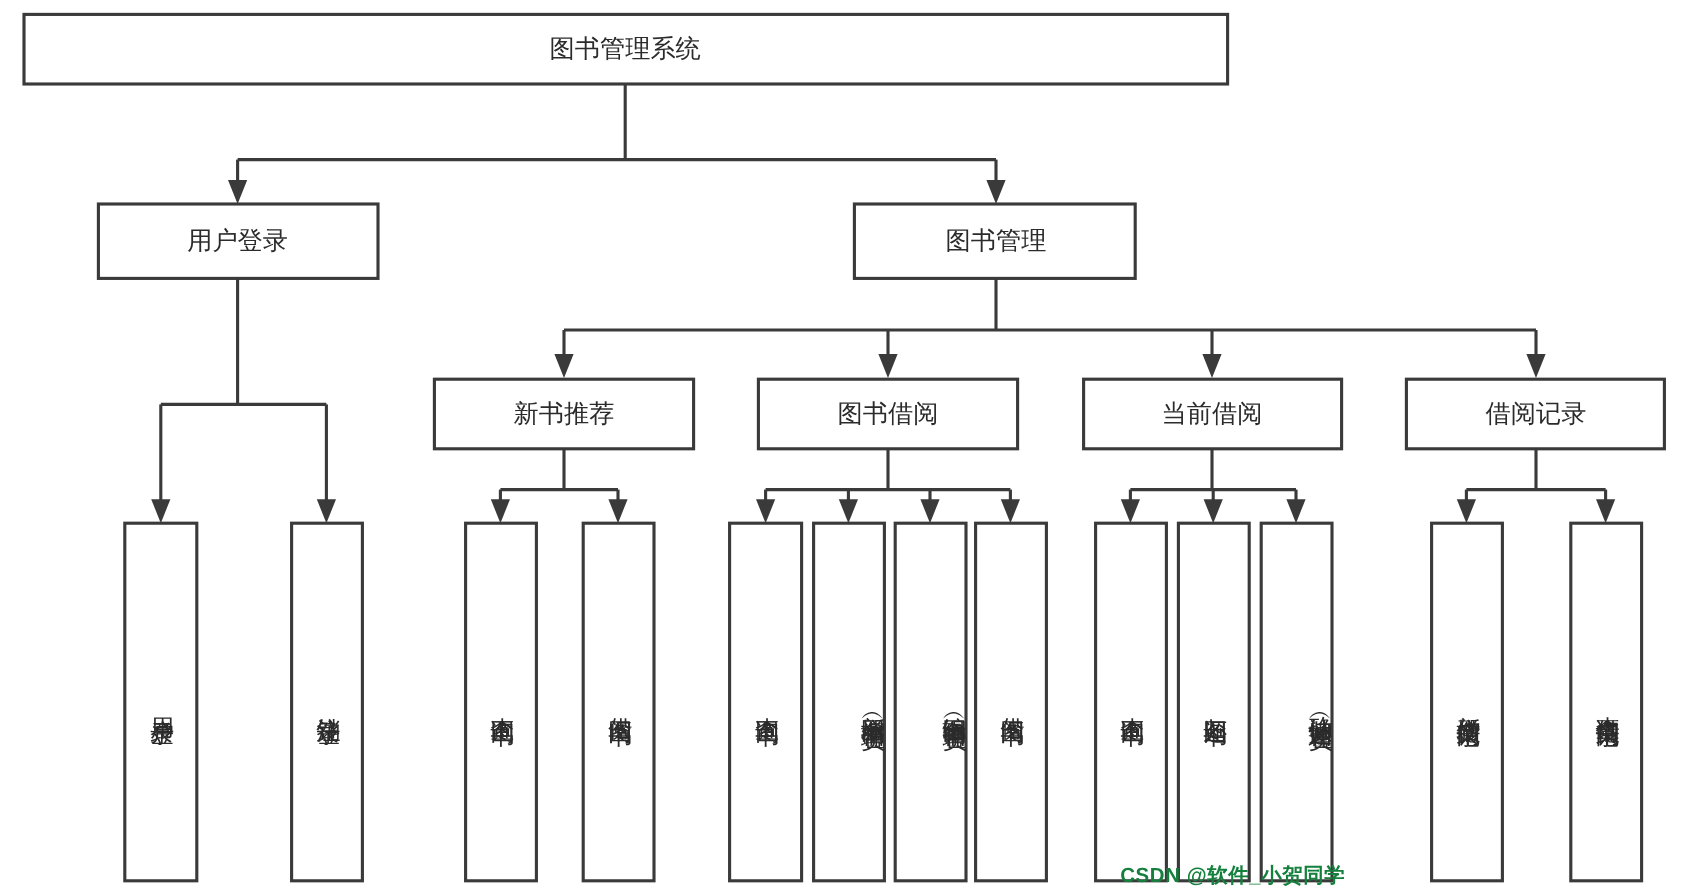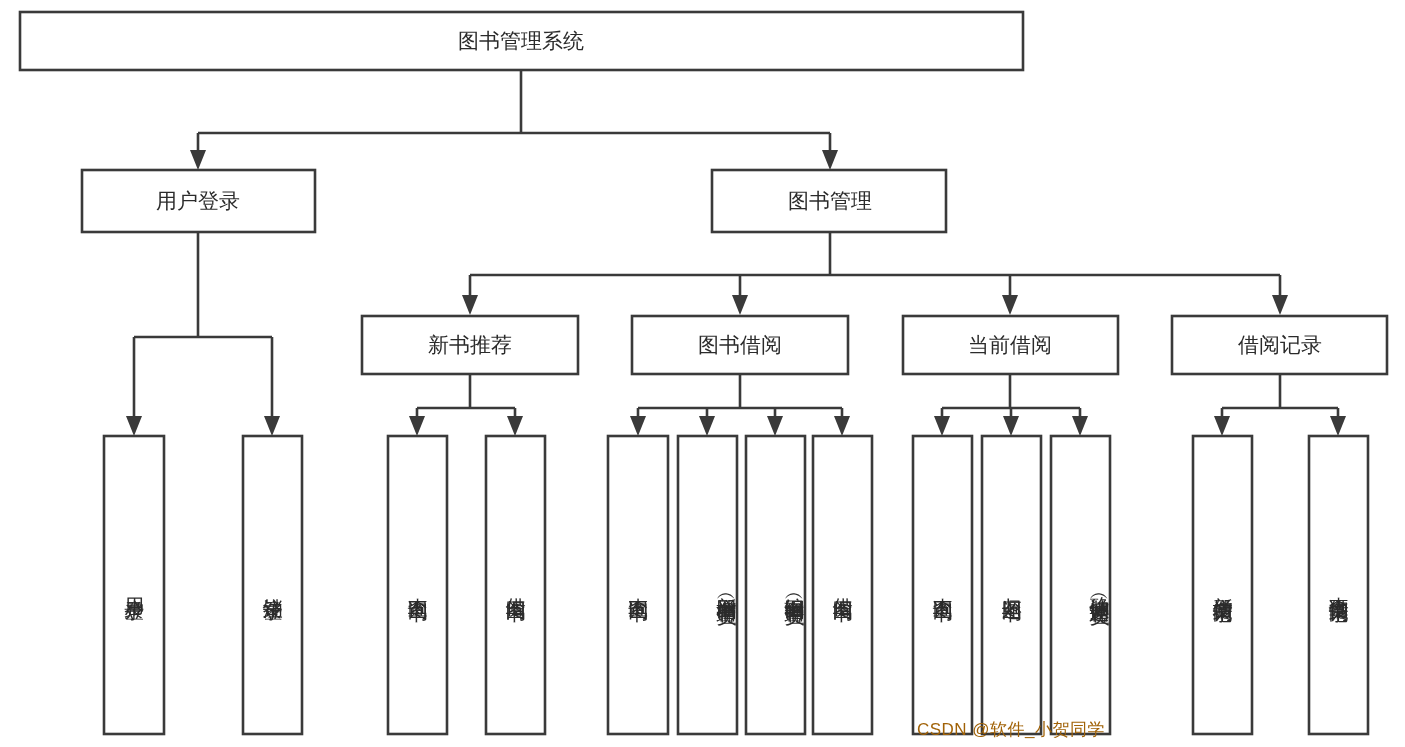--- a/index.html
+++ b/index.html
@@ -61,27 +61,28 @@
     letter-spacing: 1.5px;
     display: flex;
     align-items: center;
     justify-content: center;
     text-align: center;
     pointer-events: none;
     box-sizing: border-box;
   }
   .watermark {
     position: absolute;
-    right: 16px;
+    right: 0;
     bottom: 6px;
     font-family: "Liberation Sans", "DejaVu Sans", sans-serif;
     font-size: 17px;
-    color: #a16207;
+    color: #15803d;
     letter-spacing: 0.5px;
     white-space: nowrap;
+    font-weight: bold;
   }
 </style>
 </head>
 <body>
 
 <div id="diagram-root">
 
   <svg class="diagram" viewBox="0 0 1405 747" xmlns="http://www.w3.org/2000/svg">
     <defs>
       <marker id="arrow" viewBox="0 0 12 14" refX="1" refY="7" markerWidth="11" markerHeight="13" orient="auto-start-reverse" markerUnits="userSpaceOnUse">

